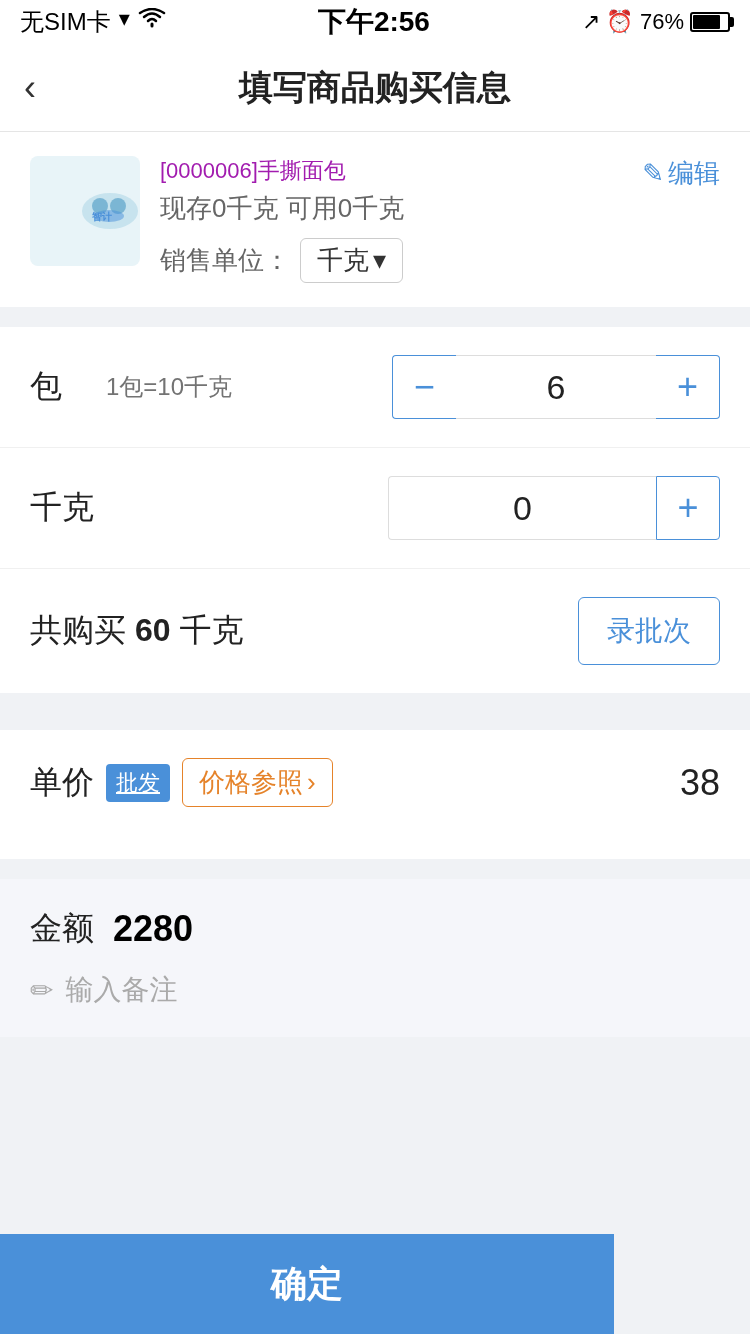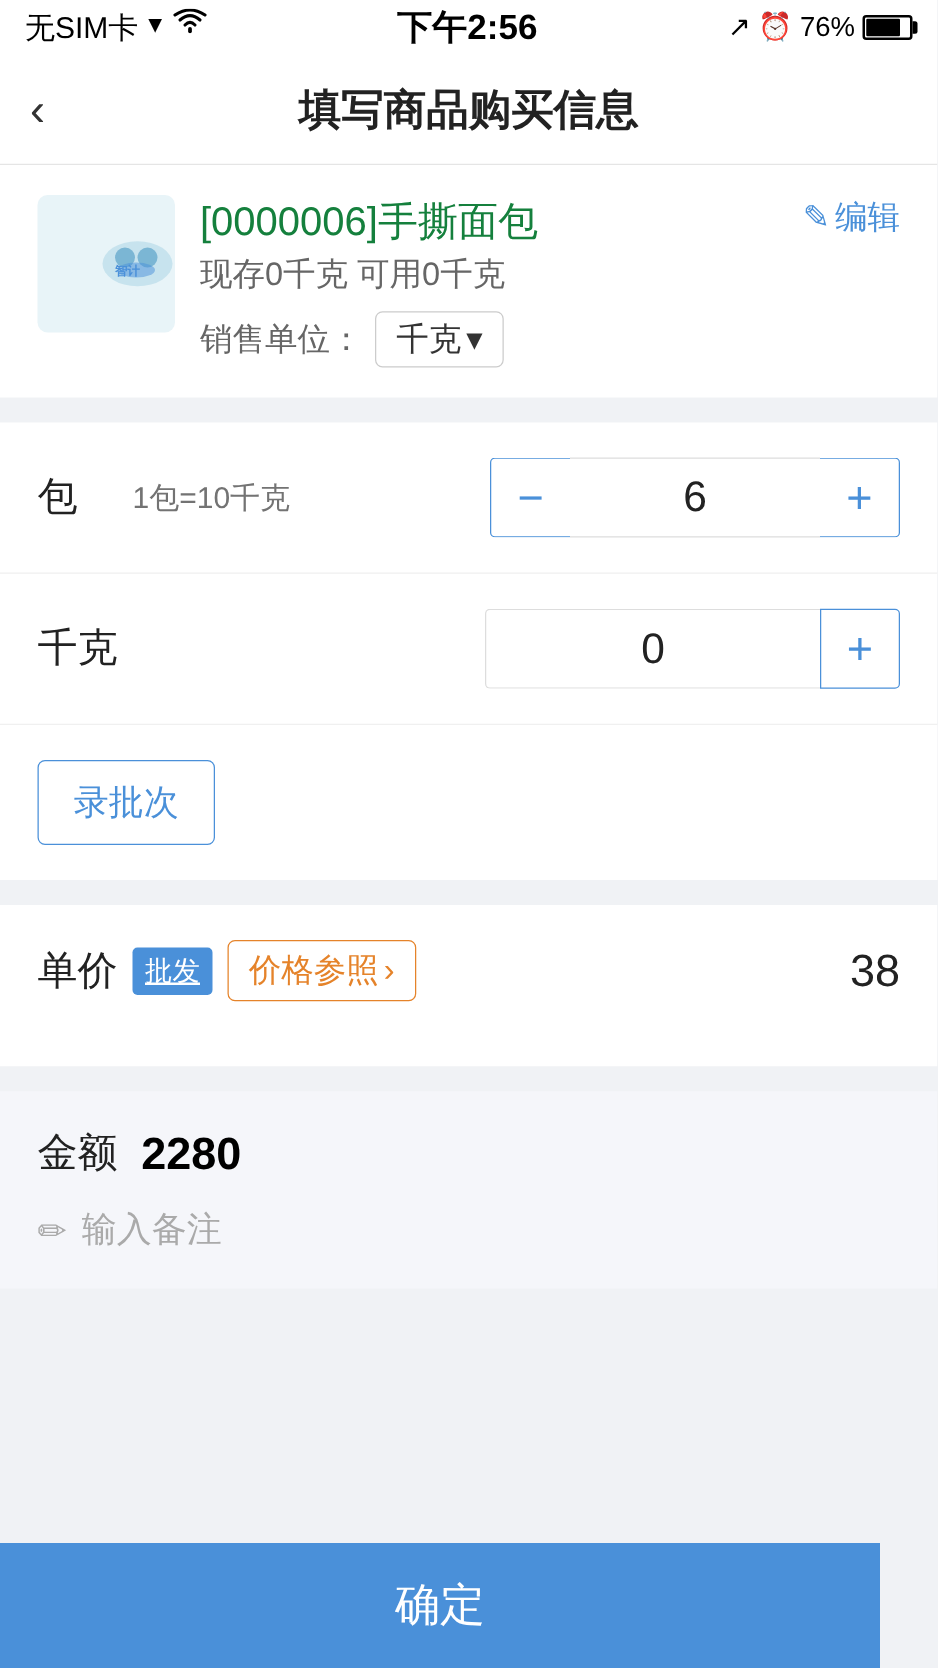--- a/index.html
+++ b/index.html
@@ -100,22 +100,22 @@
       border-radius: 8px;
       display: flex;
       align-items: center;
       justify-content: flex-end;
       flex-shrink: 0;
       color: #5ba3c9;
       font-size: 36px;
     }
     .product-info { flex: 1; }
     .product-name {
-      font-size: 32px;
-      color: #15803d;
+      font-size: 22px;
+      color: #a21caf;
       font-weight: 500;
       margin-bottom: 2px;
     }
     .product-stock {
       font-size: 26px;
       color: #666;
       margin-bottom: 12px;
     }
     .product-unit-row {
       display: flex;
@@ -239,21 +239,21 @@
       background: #fff;
       border-radius: 6px;
       padding: 14px 28px;
       font-size: 28px;
       cursor: pointer;
     }
 
     
     .price-section {
       background: #fff;
-      margin-top: 20px;
+      margin-top: 37px;
       padding: 28px 30px;
     }
     .price-row {
       display: flex;
       align-items: center;
       justify-content: space-between;
       margin-bottom: 24px;
     }
     .price-label {
       display: flex;
@@ -319,26 +319,26 @@
     .pencil-icon { font-size: 28px; }
 
     
     .empty-area {
       background: #f0f2f5;
       height: 280px;
     }
 
     
     .confirm-btn {
-      width: 704px;
+      width: 614px;
       height: 100px;
       background: #4a90d9;
       color: #fff;
       font-size: 36px;
-      font-weight: 400;
+      font-weight: 700;
       border: none;
       cursor: pointer;
       display: flex;
       align-items: center;
       justify-content: center;
       position: fixed;
       bottom: 0;
       left: 0;
     }
   </style>
@@ -418,20 +418,25 @@
   <div class="quantity-row">
     <span class="quantity-label">千克</span>
     <span style="flex:1"></span>
     <div class="quantity-controls">
       <input class="qty-input-only" type="text" value="0" style="">
       <button class="qty-btn qty-right-btn" style="border-left:1.5px solid #4a90d9;border-radius:0 4px 4px 0;">+</button>
     </div>
   </div>
 
   <div class="total-row">
+    <div class="total-text">
+      <span>共购买</span>
+      <span class="total-number"> 60 </span>
+      <span>千克</span>
+    </div>
     <button class="batch-btn">录批次</button>
   </div>
 </div>
 
 <div class="price-section section-white">
   <div class="price-row">
     <div class="price-label">
       <span>单价</span>
       <span class="badge-pifa">批发</span>
       <button class="price-ref-btn">

